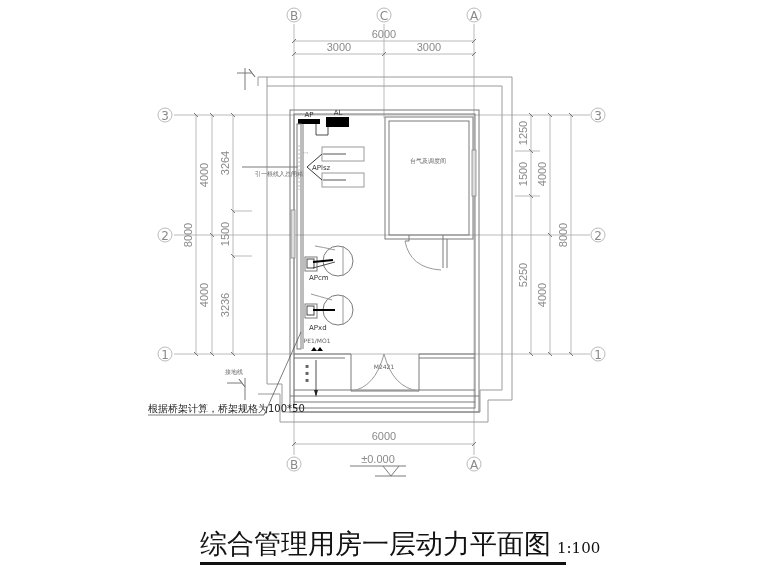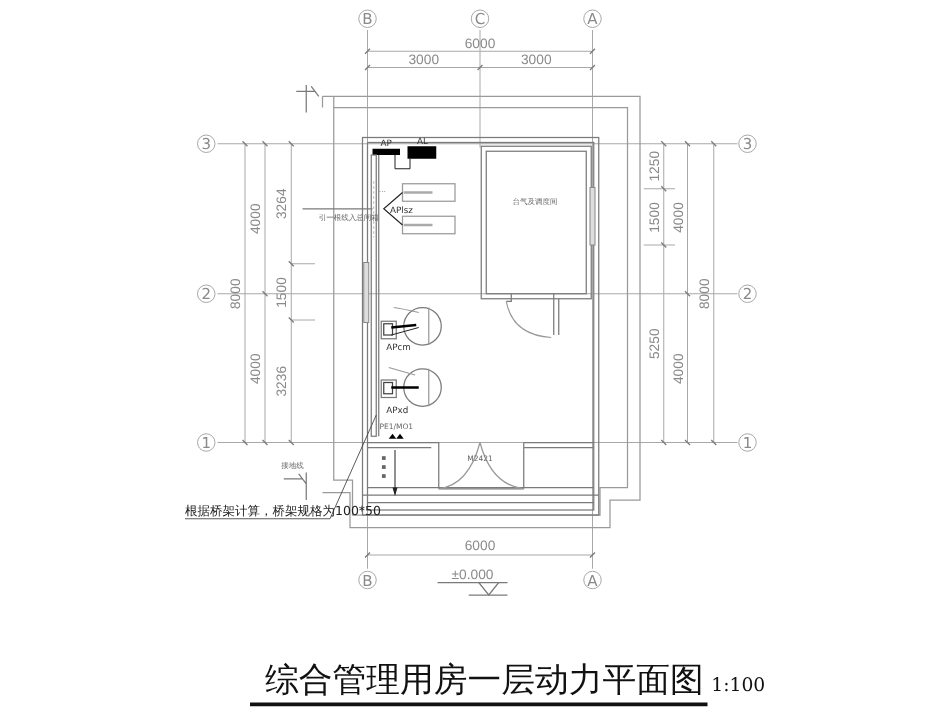--- a/index.html
+++ b/index.html
@@ -6,21 +6,21 @@
   body{width:760px;height:570px;position:relative;overflow:hidden;font-family:"DejaVu Sans",sans-serif;}
   #drawing{position:absolute;left:0;top:0;width:760px;height:570px;}
   .ln{stroke:#9a9a9a;stroke-width:1;fill:none;}
   .ln2{stroke:#7a7a7a;stroke-width:1;fill:none;}
   .dim{stroke:#a8a8a8;stroke-width:0.8;fill:none;}
   .dimtxt{font-family:"Liberation Sans Narrow","Liberation Sans",sans-serif;font-size:11px;fill:#8a8a8a;}
   .axis{font-family:"DejaVu Sans",sans-serif;font-size:12px;fill:#8a8a8a;}
   .small{font-family:"DejaVu Sans",sans-serif;font-size:6px;fill:#666;}
   .lbl{font-family:"DejaVu Sans",sans-serif;font-size:7px;fill:#333;}
   .note{font-family:"DejaVu Sans",sans-serif;font-size:10px;fill:#222;}
-  #title{position:absolute;left:212px;top:526px;font-family:"DejaVu Serif",serif;font-size:27px;color:#111;white-space:nowrap;letter-spacing:0px;}
+  #title{position:absolute;left:200px;top:526px;font-family:"DejaVu Serif",serif;font-size:27px;color:#111;white-space:nowrap;letter-spacing:0px;}
   #title .scale{font-size:15px;margin-left:6px;}
   #title-underline{position:absolute;left:200px;top:562px;width:366px;height:3px;background:#111;}
 </style>
 </head>
 <body>
 
 <svg id="drawing" viewBox="0 0 760 570" xmlns="http://www.w3.org/2000/svg">
 
   <g>
     <line class="dim" x1="294" y1="24" x2="294" y2="455"></line>

